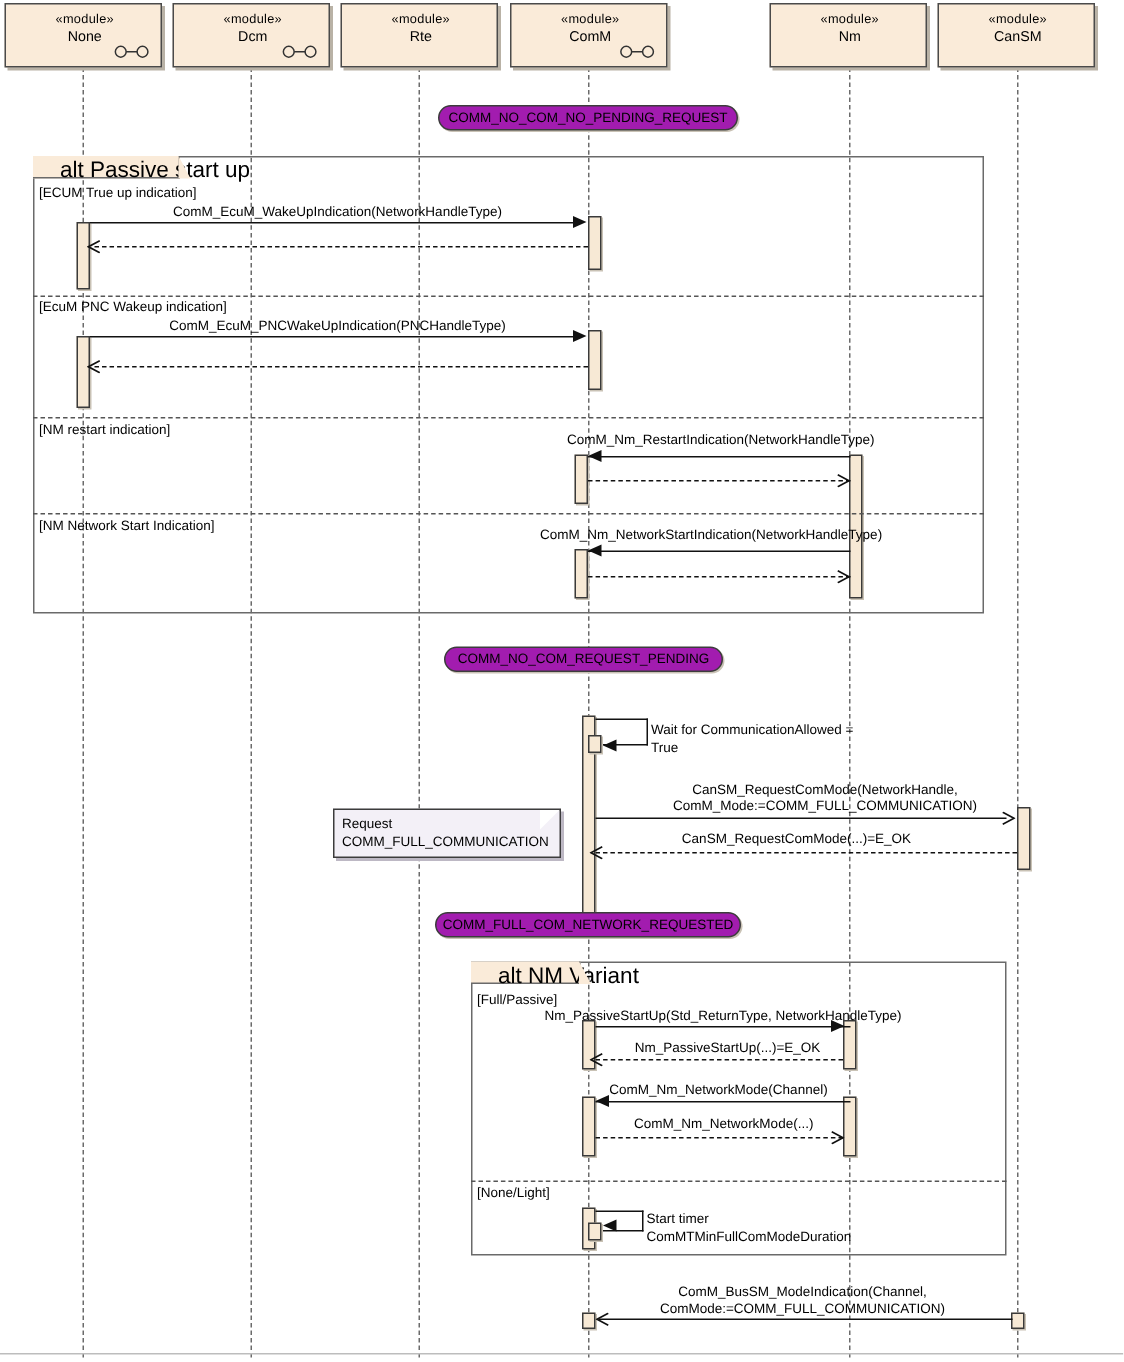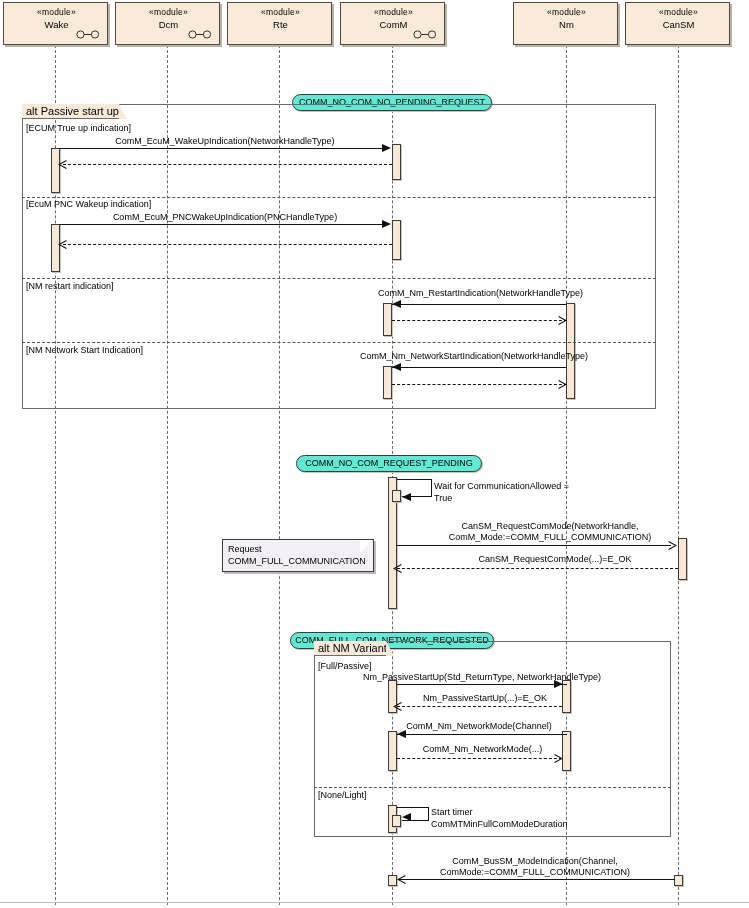--- a/index.html
+++ b/index.html
@@ -32,31 +32,30 @@
   .frag{position:absolute;border:1.6px solid #6a6a6a;box-sizing:border-box;background:transparent;}
   .frag-tab{
     position:absolute;height:15px;background:#faebd9;
     border-right:1px solid #6a6a6a;border-bottom:1px solid #6a6a6a;
     box-sizing:border-box;
   }
   .frag-tab:after{
     content:"";position:absolute;right:-8px;top:0;width:0;height:0;
     border-style:solid;border-width:0 8px 15px 0;border-color:transparent transparent #faebd9 transparent;
   }
-  .frag-tab-lbl{position:absolute;left:4px;top:1px;font-size:11px;white-space:nowrap;}
+  .frag-tab-lbl{position:absolute;left:18px;top:1px;font-size:15px;white-space:nowrap;}
   .frag-sep{position:absolute;height:0;border-top:1px dashed #555;}
   .guard{position:absolute;font-size:9px;white-space:nowrap;}
 
   
   .state{
-    position:absolute;height:17px;background:#5eead4;border:1px solid #3c3c3c;
+    position:absolute;height:17px;background:#a21caf;border:1px solid #3c3c3c;
     border-radius:9px;box-sizing:border-box;text-align:center;
     font-size:9px;line-height:15px;white-space:nowrap;
     box-shadow:1px 1px 0 0 #c9c2b5;
-    margin-top:24px;
   }
 
   
   .note{
     position:absolute;background:#f3f0f7;border:1px solid #3c3c3c;box-sizing:border-box;
     box-shadow:2px 2px 0 0 #bdb8c4;
   }
   .note-fold{position:absolute;right:0;top:0;width:0;height:0;
     border-style:solid;border-width:13px 13px 0 0;border-color:#ffffff transparent transparent transparent;}
   .note-foldline{position:absolute;right:0;top:0;width:18px;height:18px;overflow:hidden;}
@@ -86,21 +85,21 @@
 
   <div class="lifeline" style="left:55px;top:45px;height:860px;"></div>
   <div class="lifeline" style="left:167px;top:45px;height:860px;"></div>
   <div class="lifeline" style="left:279px;top:45px;height:860px;"></div>
   <div class="lifeline" style="left:392px;top:45px;height:860px;"></div>
   <div class="lifeline" style="left:566px;top:45px;height:860px;"></div>
   <div class="lifeline" style="left:678px;top:45px;height:860px;"></div>
 
   <div class="lh-box" style="left:3px;top:2px;">
     <div class="lh-stereo">«module»</div>
-    <div class="lh-name">Wake</div>
+    <div class="lh-name">None</div>
     <svg class="lh-socket" viewBox="0 0 24 9">
       <circle cx="4.5" cy="4.5" r="3.6" fill="none" stroke="#333" stroke-width="1"></circle>
       <line x1="8.1" y1="4.5" x2="15.4" y2="4.5" stroke="#333" stroke-width="1"></line>
       <circle cx="19" cy="4.5" r="3.6" fill="none" stroke="#333" stroke-width="1"></circle>
     </svg>
   </div>
 
   <div class="lh-box" style="left:115px;top:2px;">
     <div class="lh-stereo">«module»</div>
     <div class="lh-name">Dcm</div>
@@ -207,21 +206,21 @@
 True</div>
 
   <div class="act" style="left:678px;top:538px;height:42px;"></div>
   <div class="msglbl" style="left:420px;top:521px;width:260px;text-align:center;">CanSM_RequestComMode(NetworkHandle,
 ComM_Mode:=COMM_FULL_COMMUNICATION)</div>
   <div class="msgline" style="left:397px;top:545px;width:274px;"></div>
   <svg class="openR" style="left:668px;top:540.5px;" viewBox="0 0 9 9">
     <polyline points="0.5,0.5 8,4.5 0.5,8.5" fill="none" stroke="#111" stroke-width="1.1"></polyline>
   </svg>
 
-  <div class="msglbl" style="left:430px;top:554px;width:250px;">CanSM_RequestComMode(...)=E_OK</div>
+  <div class="msglbl" style="left:406px;top:554px;width:250px;">CanSM_RequestComMode(...)=E_OK</div>
   <div class="msgline dash" style="left:397px;top:568px;width:281px;"></div>
   <svg class="openL" style="left:393px;top:563.5px;" viewBox="0 0 9 9">
     <polyline points="8.5,0.5 1,4.5 8.5,8.5" fill="none" stroke="#111" stroke-width="1.1"></polyline>
   </svg>
 
   <div class="note" style="left:222px;top:539px;width:152px;height:33px;">
     <div class="note-fold"></div>
     <div class="note-foldline"></div>
     <div class="note-txt">Request
 COMM_FULL_COMMUNICATION</div>

